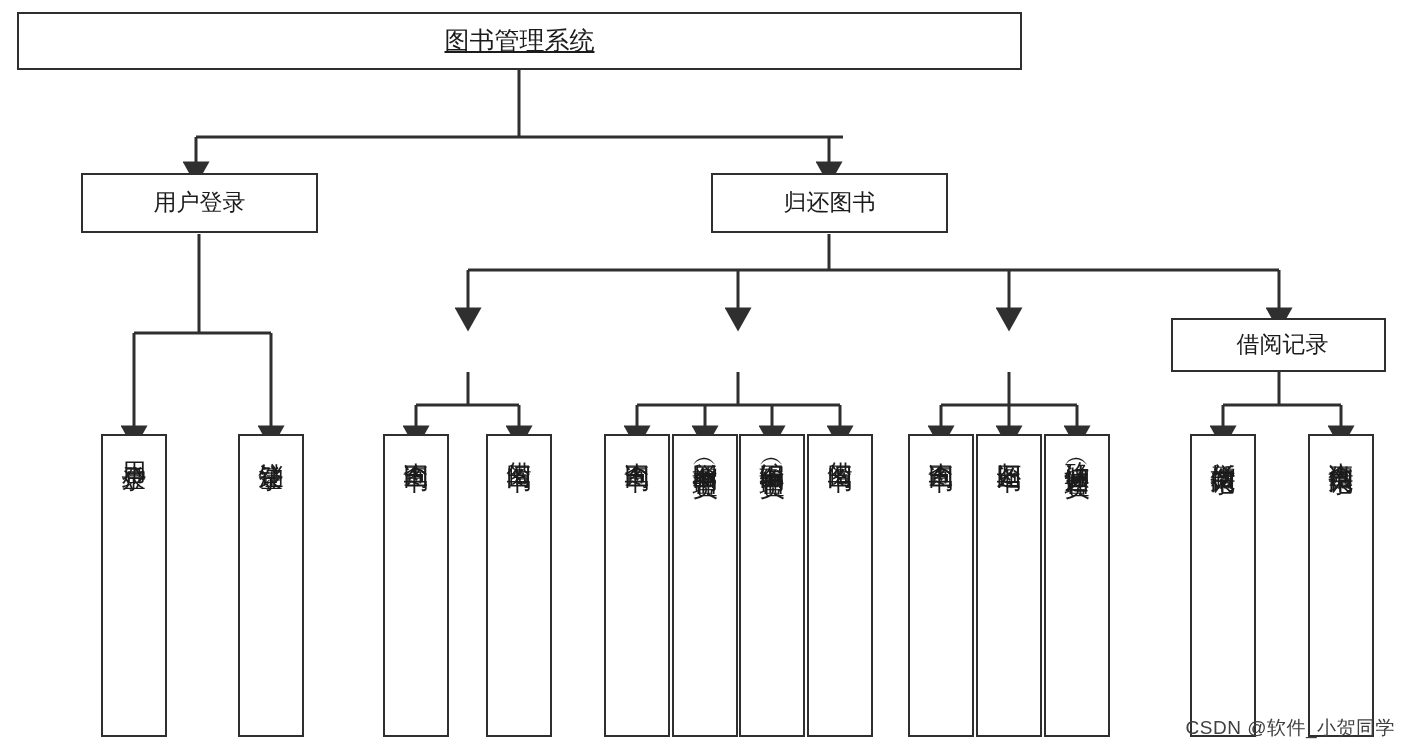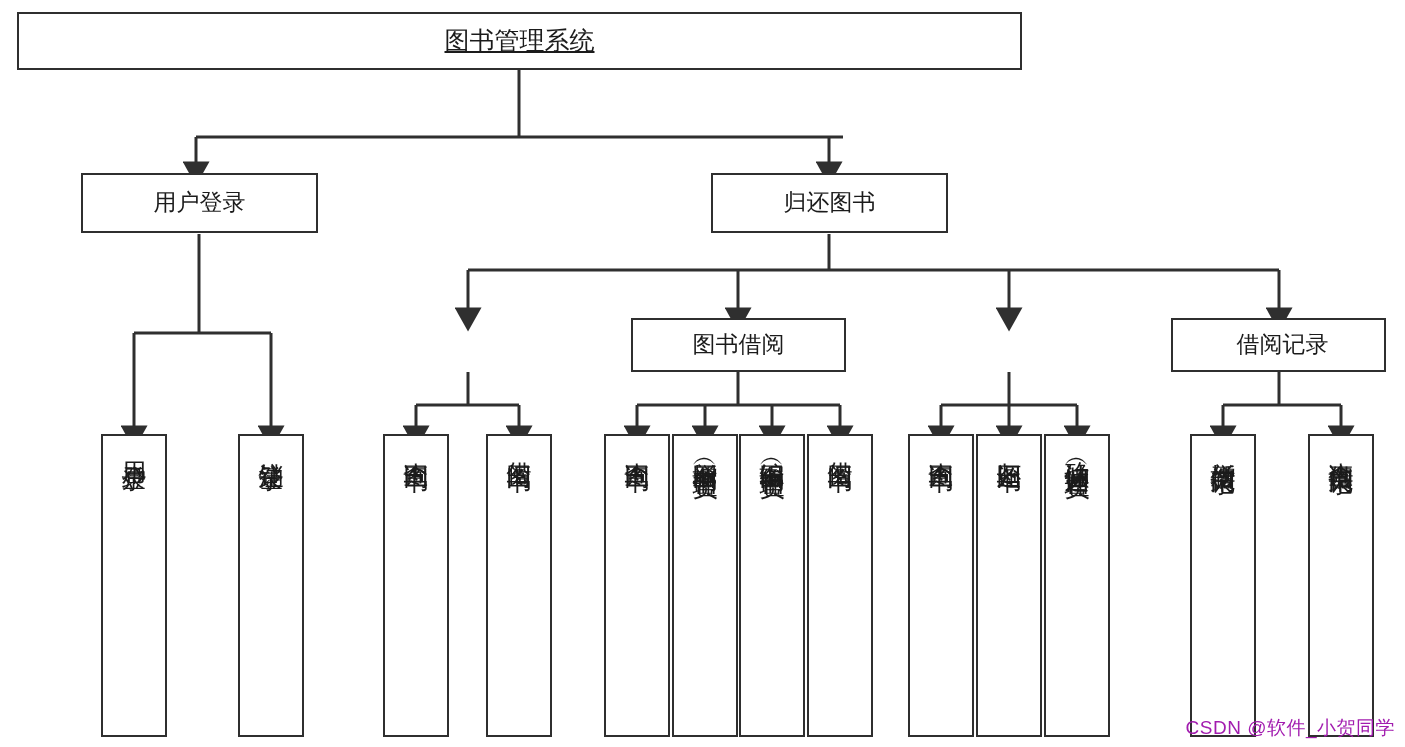--- a/index.html
+++ b/index.html
@@ -56,21 +56,21 @@
   }
   .node.root .label {
     font-size: 25px;
     text-decoration: underline;
   }
   #watermark {
     position: absolute;
     right: 10px;
     bottom: 6px;
     font-size: 19px;
-    color: #a21caf;
+    color: #404040;
     letter-spacing: 0.5px;
     white-space: nowrap;
     pointer-events: none;
   }
 </style>
 </head>
 <body>
 
 <div id="diagram-root">
 
@@ -128,23 +128,20 @@
     <span class="label">图书管理系统</span>
   </div>
 
   <div class="node horiz" style="left:81px; top:173px; width:237px; height:60px;">
     <span class="label">用户登录</span>
   </div>
   <div class="node horiz" style="left:711px; top:173px; width:237px; height:60px;">
     <span class="label">归还图书</span>
   </div>
 
-  <div class="node horiz" style="left:631px; top:318px; width:215px; height:54px;">
-    <span class="label">图书借阅</span>
-  </div>
   <div class="node horiz" style="left:1171px; top:318px; width:215px; height:54px;padding-left:8px;">
     <span class="label">借阅记录</span>
   </div>
 
   <div class="node vert" style="left:101px; top:434px; width:66px; height:303px;">
     <span class="label">用户登录</span>
   </div>
   <div class="node vert" style="left:238px; top:434px; width:66px; height:303px;">
     <span class="label">注销登录</span>
   </div>

